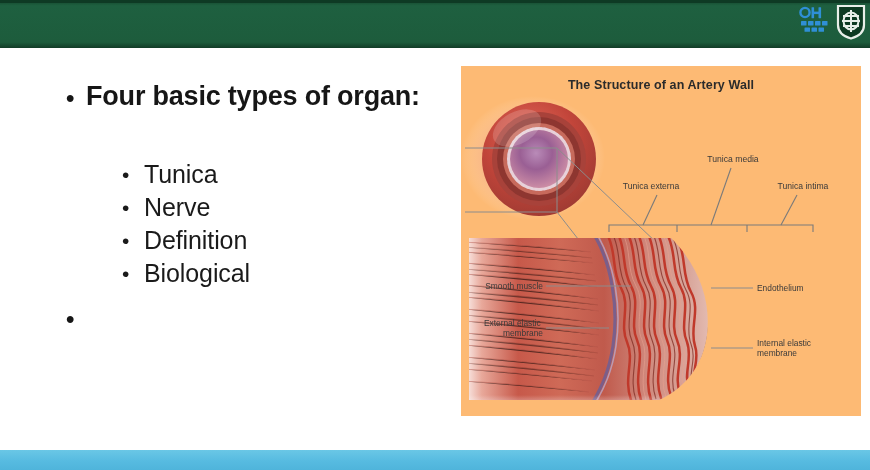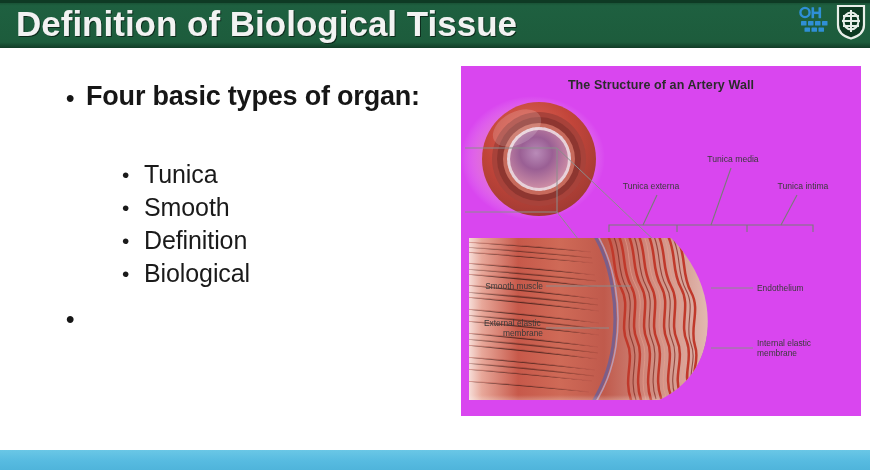--- a/index.html
+++ b/index.html
@@ -71,21 +71,21 @@
     padding-left:22px;
     letter-spacing:-0.1px;
   }
   .sub-item .dot{
     position:absolute;left:0;top:0;font-size:21px;line-height:33px;
   }
 
   
   .figure{
     position:absolute;left:461px;top:66px;width:400px;height:350px;
-    background:#d946ef;
+    background:#fdba74;
     overflow:hidden;
   }
   .fig-title{
     position:absolute;left:0;right:0;top:12px;
     text-align:center;
     font-size:12.5px;font-weight:700;color:#2b2b2b;
     letter-spacing:.1px;
   }
   .fig-svg{position:absolute;left:0;top:0;width:400px;height:350px;display:block;}
 
@@ -101,21 +101,20 @@
   }
 </style>
 </head>
 <body>
 
 <div class="slide">
 
   <div class="header">
     <div class="top-edge"></div>
 
-    <div class="header-title">Definition of Biological Tissue</div>
 
     <div class="logos">
 
       <span class="logo-text">
         <svg viewBox="0 0 36 34" width="36" height="34" aria-hidden="true">
           <g fill="#2f8fd6">
             <circle cx="8" cy="7.5" r="4.6" fill="none" stroke="#2f8fd6" stroke-width="2.4"></circle>
             <rect x="14.5" y="2.2" width="2.6" height="11" rx="0.4"></rect>
             <rect x="21.5" y="2.2" width="2.6" height="11" rx="0.4"></rect>
             <rect x="16.6" y="6.6" width="5.4" height="2.5"></rect>
@@ -153,21 +152,21 @@
       <span>Four basic types of organ:</span>
     </div>
 
     <ul class="sublist">
       <li class="sub-item">
         <span class="dot">•</span>
         <span>Tunica</span>
       </li>
       <li class="sub-item">
         <span class="dot">•</span>
-        <span>Smooth</span>
+        <span>Nerve</span>
       </li>
       <li class="sub-item">
         <span class="dot">•</span>
         <span>Definition</span>
       </li>
       <li class="sub-item">
         <span class="dot">•</span>
         <span>Biological</span>
       </li>
     </ul>

